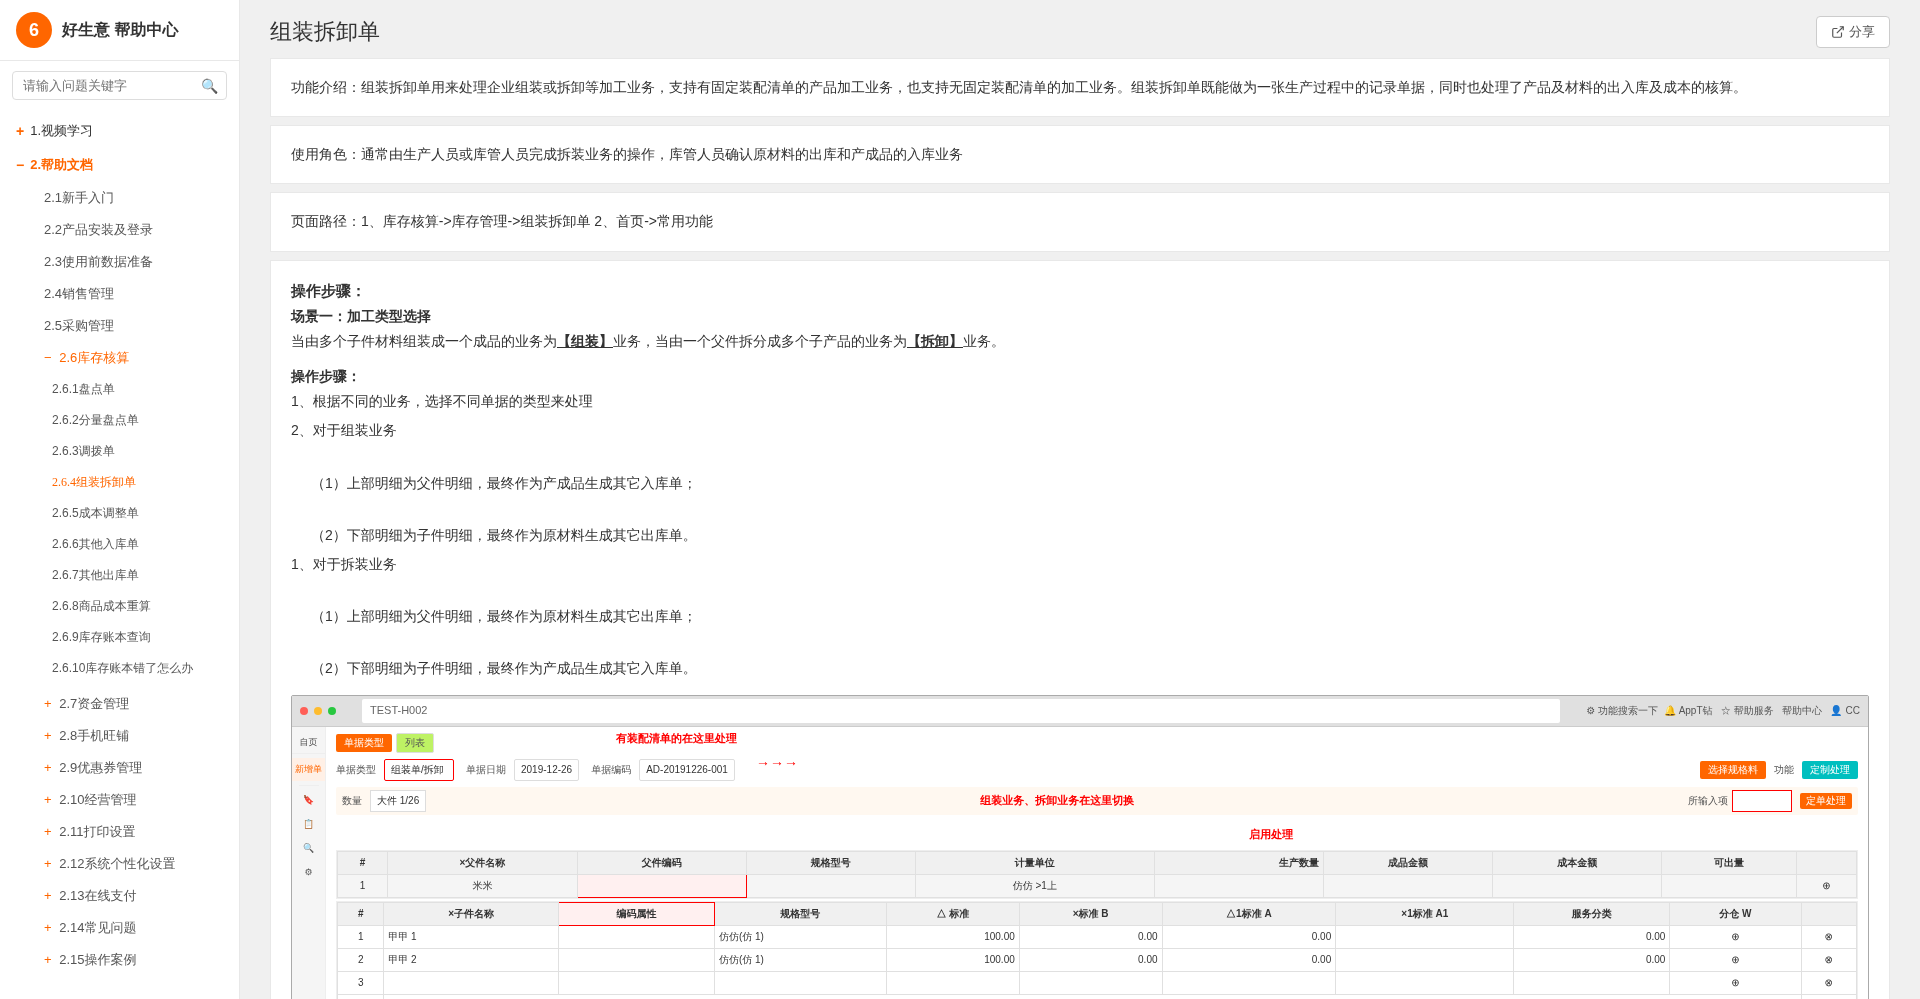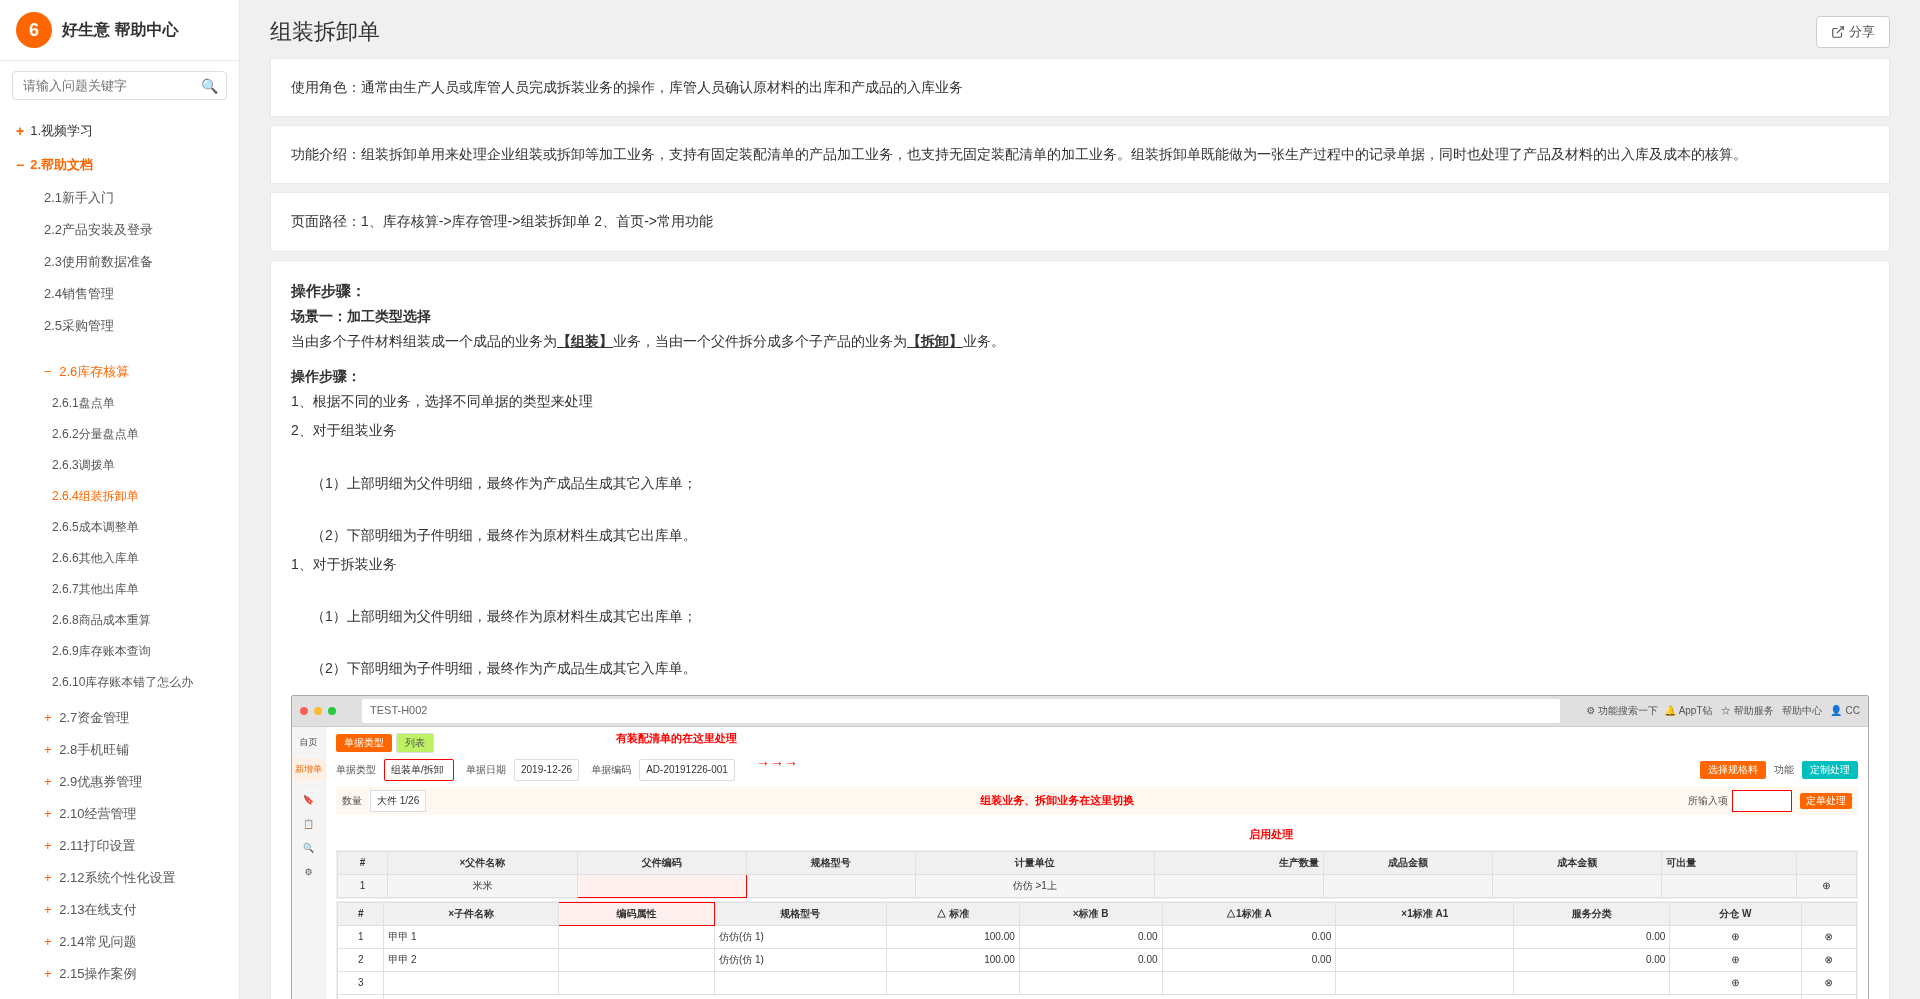--- a/index.html
+++ b/index.html
@@ -118,21 +118,21 @@
       list-style: none;
       padding-left: 16px;
     }
 
     .nav-sub-sub-item {
       padding: 7px 8px;
       cursor: pointer;
       font-size: 12px;
       color: #555;
     }
-    .nav-sub-sub-item.active { color: #f60; }
+    .nav-sub-sub-item.active { color: #f60; font-family: Liberation Serif, serif; }
 
     
     .main-content {
       flex: 1;
       overflow-y: auto;
       background: #f0f0f0;
       display: flex;
       flex-direction: column;
     }
 
@@ -258,21 +258,21 @@
         <span class="minus-icon">−</span>
         <span style="color:#f60; font-weight:bold;">2.帮助文档</span>
       </div>
       <ul class="nav-sub-list">
         <li class="nav-sub-item">2.1新手入门</li>
         <li class="nav-sub-item">2.2产品安装及登录</li>
         <li class="nav-sub-item">2.3使用前数据准备</li>
         <li class="nav-sub-item">2.4销售管理</li>
         <li class="nav-sub-item">2.5采购管理</li>
 
-        <li class="nav-sub-item" style="color:#f60;margin-top:14px;">
+        <li class="nav-sub-item" style="color:#f60;">
           <span style="color:#f60; margin-right:4px;">−</span>
           <span>2.6库存核算</span>
         </li>
         <ul class="nav-sub-sub-list">
           <li class="nav-sub-sub-item">2.6.1盘点单</li>
           <li class="nav-sub-sub-item">2.6.2分量盘点单</li>
           <li class="nav-sub-sub-item">2.6.3调拨单</li>
           <li class="nav-sub-sub-item active">2.6.4组装拆卸单</li>
           <li class="nav-sub-sub-item">2.6.5成本调整单</li>
           <li class="nav-sub-sub-item">2.6.6其他入库单</li>
@@ -331,25 +331,25 @@
         <polyline points="15 3 21 3 21 9"></polyline>
         <line x1="10" y1="14" x2="21" y2="3"></line>
       </svg>
       <span>分享</span>
     </button>
   </div>
 
   <div class="content-area">
 
     <div class="content-card">
+      <p>功能介绍：组装拆卸单用来处理企业组装或拆卸等加工业务，支持有固定装配清单的产品加工业务，也支持无固定装配清单的加工业务。组装拆卸单既能做为一张生产过程中的记录单据，同时也处理了产品及材料的出入库及成本的核算。</p>
+    </div>
+
+    <div class="content-card">
       <p>使用角色：通常由生产人员或库管人员完成拆装业务的操作，库管人员确认原材料的出库和产成品的入库业务</p>
-    </div>
-
-    <div class="content-card">
-      <p>功能介绍：组装拆卸单用来处理企业组装或拆卸等加工业务，支持有固定装配清单的产品加工业务，也支持无固定装配清单的加工业务。组装拆卸单既能做为一张生产过程中的记录单据，同时也处理了产品及材料的出入库及成本的核算。</p>
     </div>
 
     <div class="content-card">
       <p>页面路径：1、库存核算-&gt;库存管理-&gt;组装拆卸单 2、首页-&gt;常用功能</p>
     </div>
 
     <div class="content-card">
       <p class="section-title">操作步骤：</p>
       <p class="scene-title">场景一：加工类型选择</p>
       <p>
@@ -434,21 +434,21 @@
                 <thead>
                   <tr style="background:#f0f0f0;">
                     <th style="border:1px solid #e0e0e0; padding:2px 4px; text-align:center;">#</th>
                     <th style="border:1px solid #e0e0e0; padding:2px 4px; text-align:center;">×父件名称</th>
                     <th style="border:1px solid #e0e0e0; padding:2px 4px; text-align:center;">父件编码</th>
                     <th style="border:1px solid #e0e0e0; padding:2px 4px; text-align:center;">规格型号</th>
                     <th style="border:1px solid #e0e0e0; padding:2px 4px; text-align:center;">计量单位</th>
                     <th style="border:1px solid #e0e0e0; padding:2px 4px; text-align:right;">生产数量</th>
                     <th style="border:1px solid #e0e0e0; padding:2px 4px; text-align:center;">成品金额</th>
                     <th style="border:1px solid #e0e0e0; padding:2px 4px; text-align:center;">成本金额</th>
-                    <th style="border:1px solid #e0e0e0; padding:2px 4px; text-align:left;">可出量</th>
+                    <th style="border:1px solid #e0e0e0; padding:2px 4px; text-align:center;">可出量</th>
                     <th style="border:1px solid #e0e0e0; padding:2px 4px; text-align:center;"></th>
                   </tr>
                 </thead>
                 <tbody>
                   <tr>
                     <td style="border:1px solid #e0e0e0; padding:2px 4px; text-align:center;">1</td>
                     <td style="border:1px solid #e0e0e0; padding:2px 4px; text-align:center;">米米</td>
                     <td style="border:1px solid #f00; padding:2px 4px; text-align:center; background:#fff0f0;"></td>
                     <td style="border:1px solid #e0e0e0; padding:2px 4px; text-align:center;"></td>
                     <td style="border:1px solid #e0e0e0; padding:2px 12px; text-align:center;">仿仿&nbsp;&gt;1上</td>

